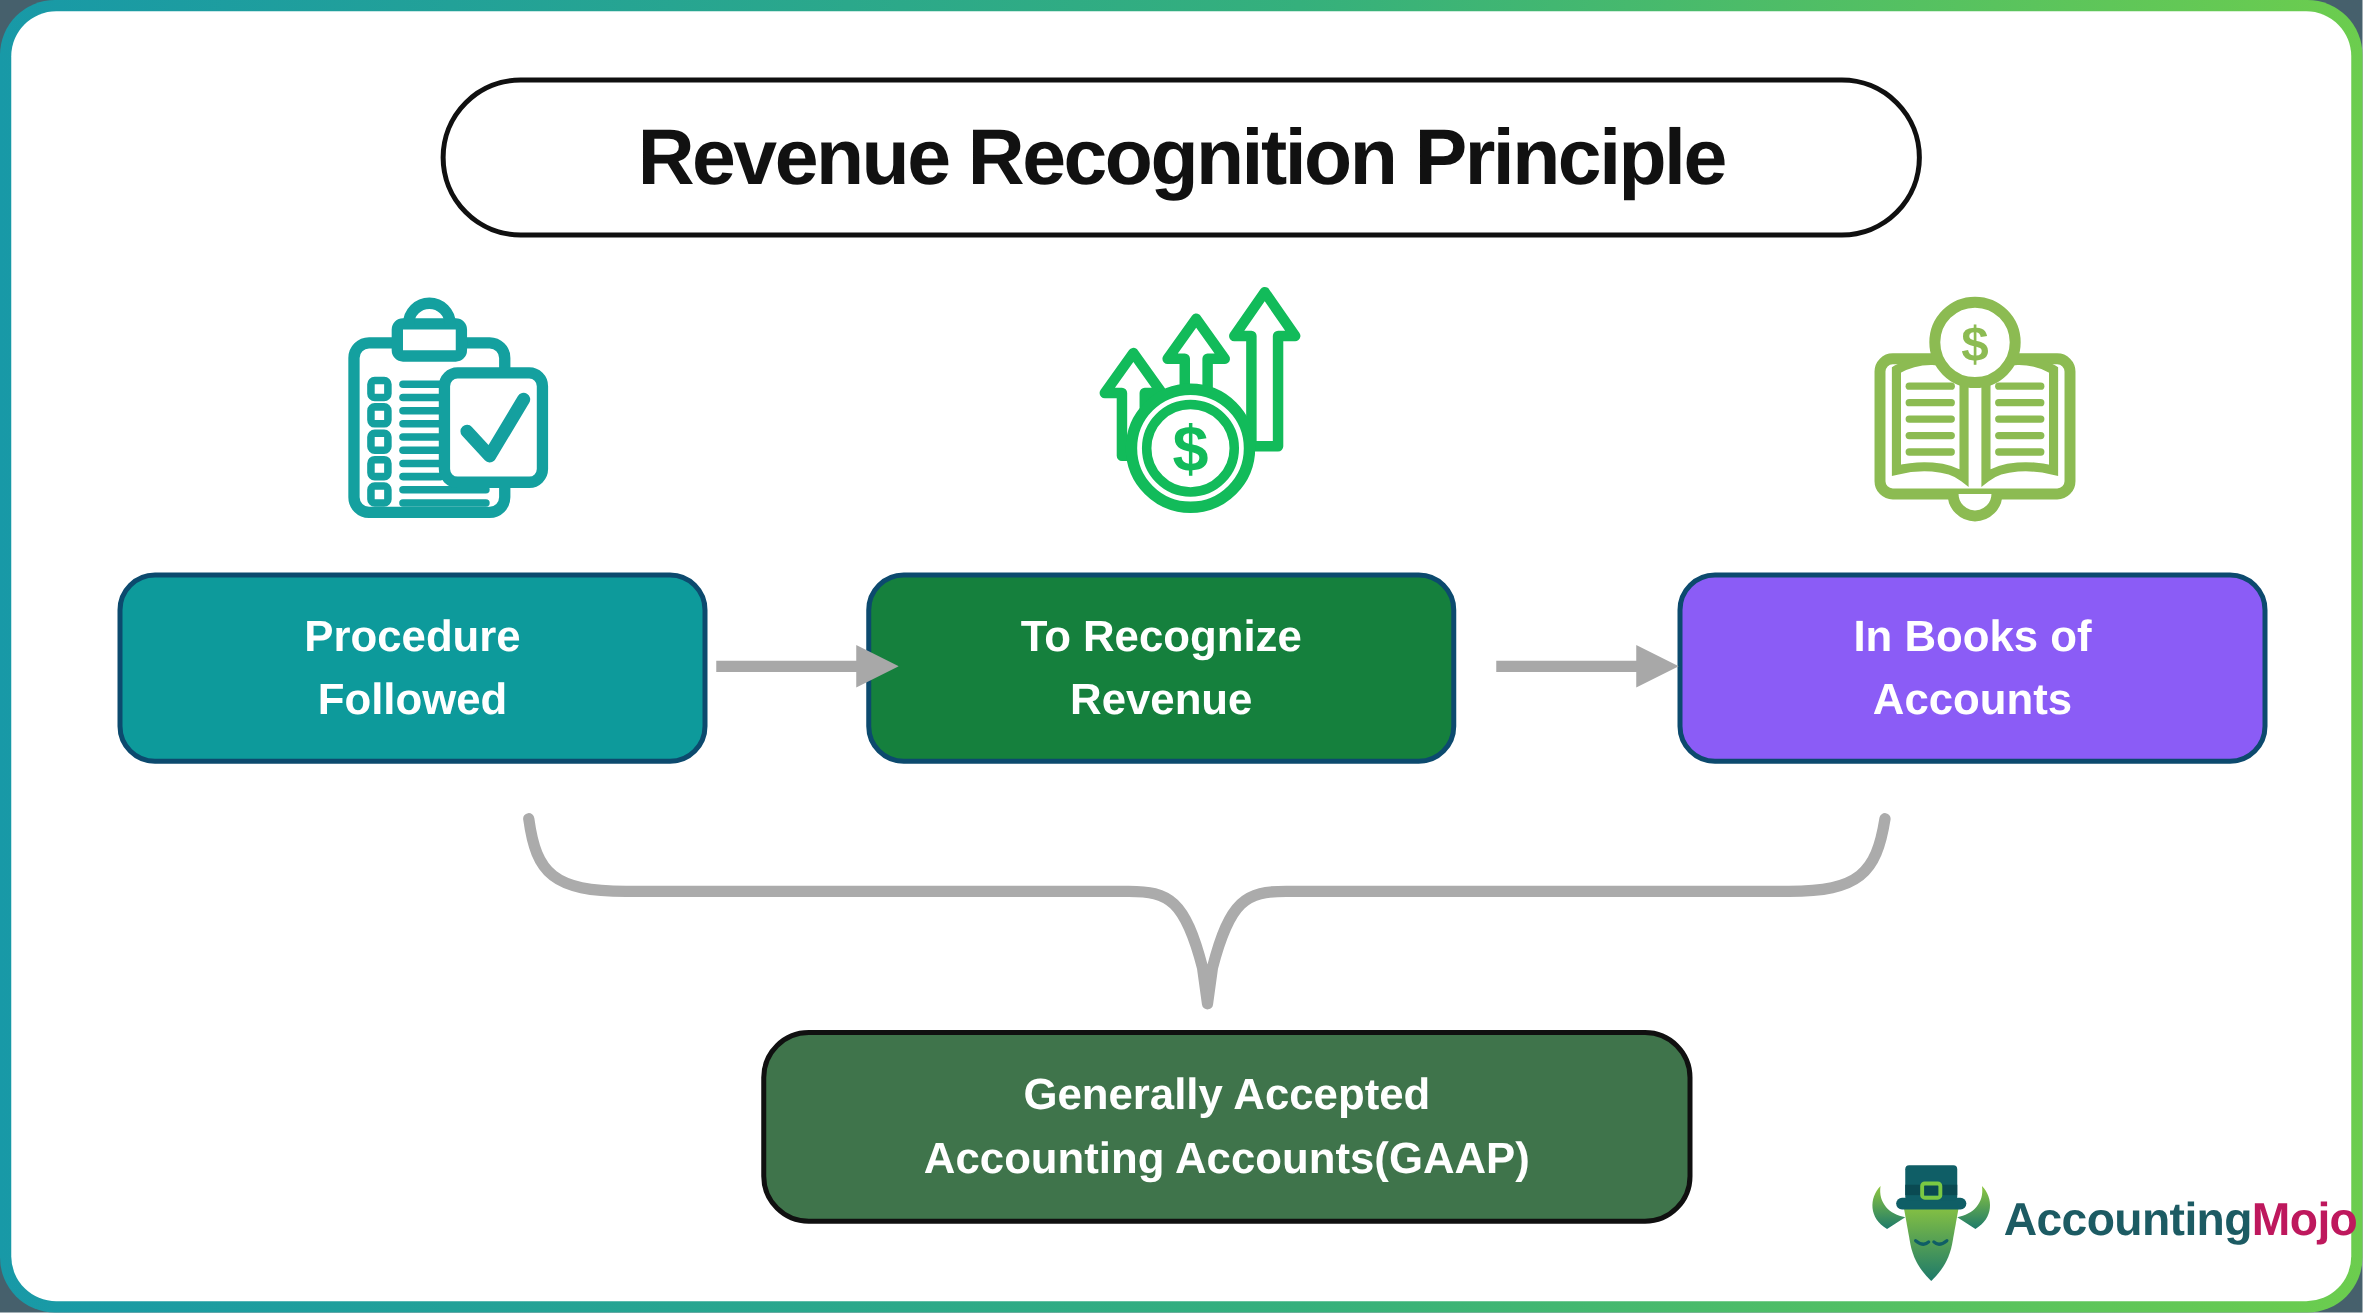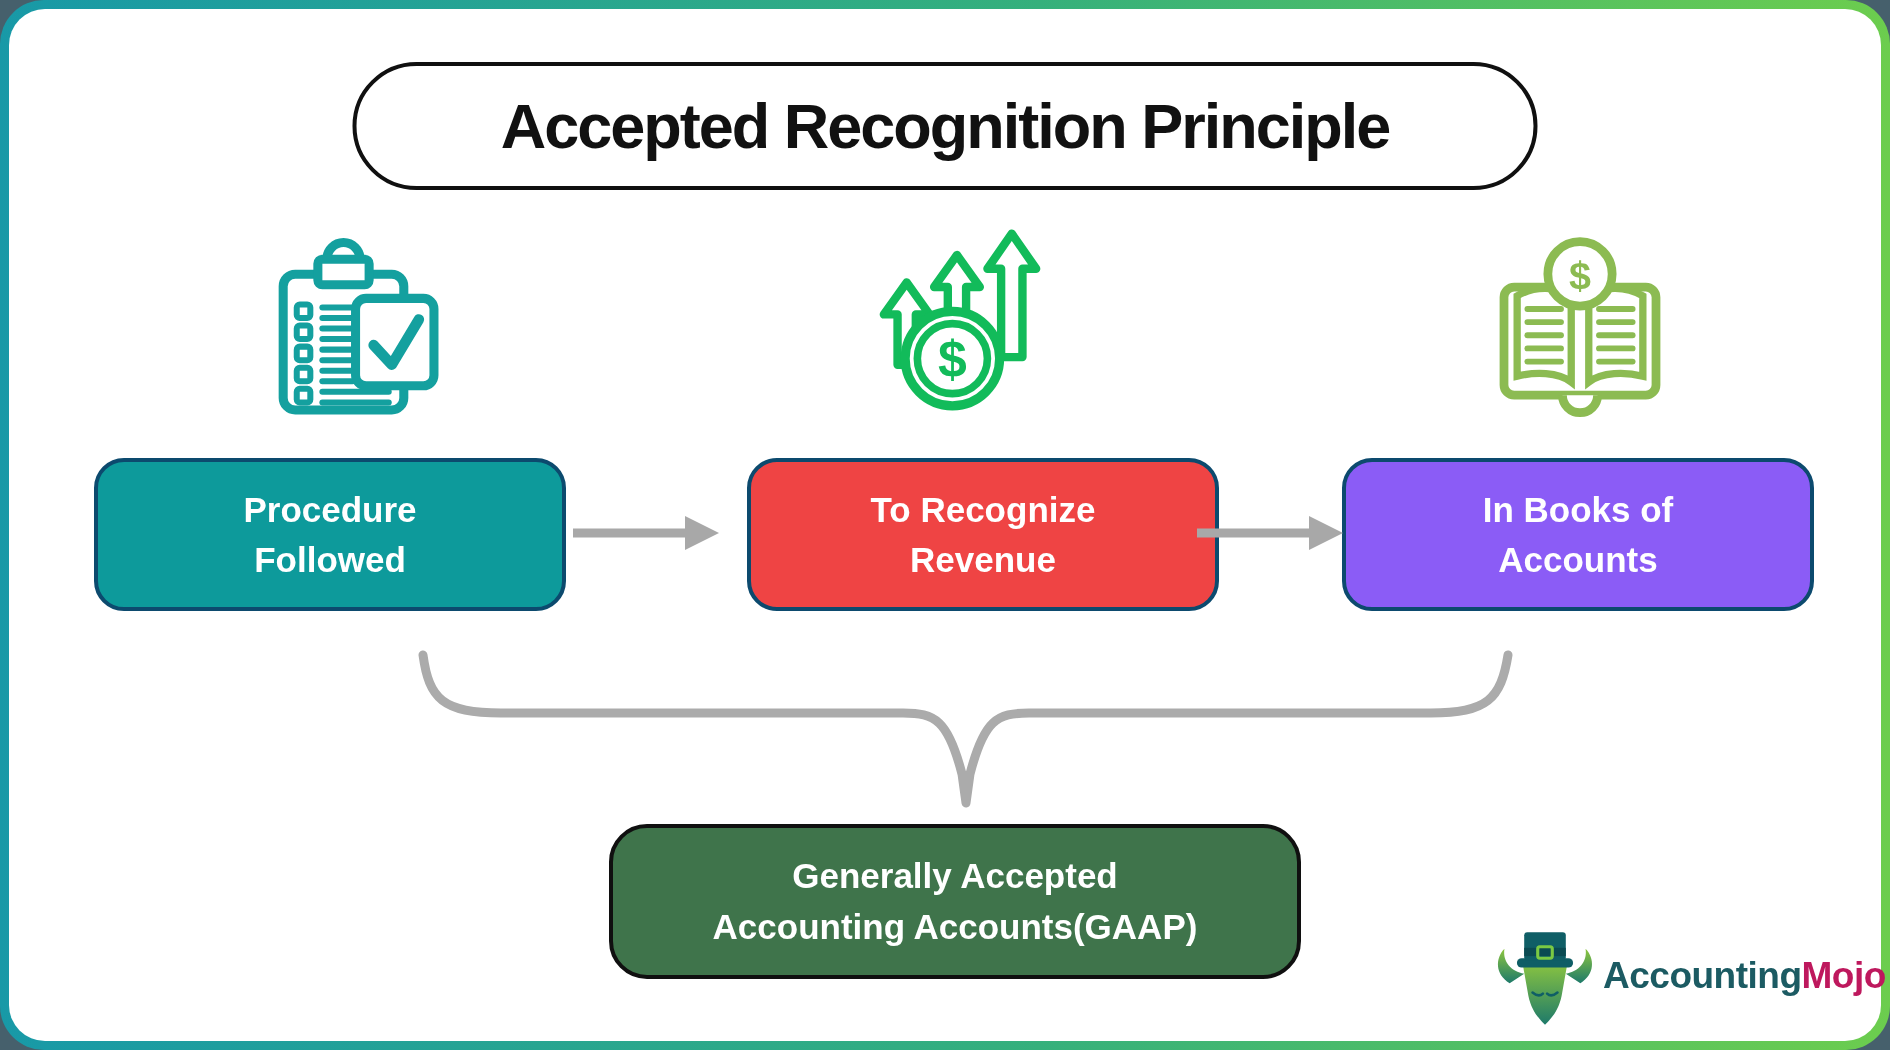--- a/index.html
+++ b/index.html
@@ -38,50 +38,50 @@
   .step-icon svg { width:100%; height:100%; }
   
   .step-box {
     position:absolute; top:449px; width:472px; height:153px;
     border:4px solid #0c4a6e; border-radius:30px;
     display:flex; flex-direction:column; align-items:center; justify-content:center;
     color:#fff; font-weight:700; font-size:35px; line-height:1.42;
     text-align:center;
   }
   .step-1 { left:85px;  background:#0d9a9b; }
-  .step-2 { left:738px; background:#ef4444; }
+  .step-2 { left:684px; background:#15803d; }
   .step-3 { left:1333px; background:#8b5cf6; }
   
   .arrow { position:absolute; top:504px; width:148px; height:40px; }
   .arrow-1 { left:562px; }
   .arrow-2 { left:1186px; }
   
   .brace { position:absolute; left:408px; top:638px; width:1098px; height:168px; }
   
   .result-box {
-    position:absolute; left:600px; top:815px; width:692px; height:155px;
+    position:absolute; left:600px; top:815px; width:745px; height:155px;
     background:#3f744b; border:4px solid #101010; border-radius:38px;
     display:flex; flex-direction:column; align-items:center; justify-content:center;
     color:#fff; font-weight:700; font-size:35px; line-height:1.45; text-align:center;
   }
   
   .brand { position:absolute; left:1484px; top:918px; display:flex; align-items:center; }
   .brand .bull { width:104px; height:104px; }
   .brand .brand-text { font-size:37px; font-weight:800; letter-spacing:-0.5px; margin-left:6px; margin-top:-6px; }
   .brand .p1 { color:#1c5b63; }
   .brand .p2 { color:#be185d; }
 </style>
 </head>
 <body>
 
 <div class="frame">
   <div class="card">
 
     <div class="title-box">
-      <h1>Accepted Recognition Principle</h1>
+      <h1>Revenue Recognition Principle</h1>
     </div>
 
     <div class="step-icon icon-1">
       <svg viewBox="0 0 130 130">
         <g fill="none" stroke="#14a09f" stroke-width="6" stroke-linejoin="round">
           <rect x="24" y="32" width="80" height="90" rx="8"></rect>
         </g>
         <g stroke="#14a09f" stroke-width="4" stroke-linecap="round">
           <rect x="33" y="52" width="9" height="9" rx="2" fill="none"></rect>
           <rect x="33" y="66" width="9" height="9" rx="2" fill="none"></rect>

